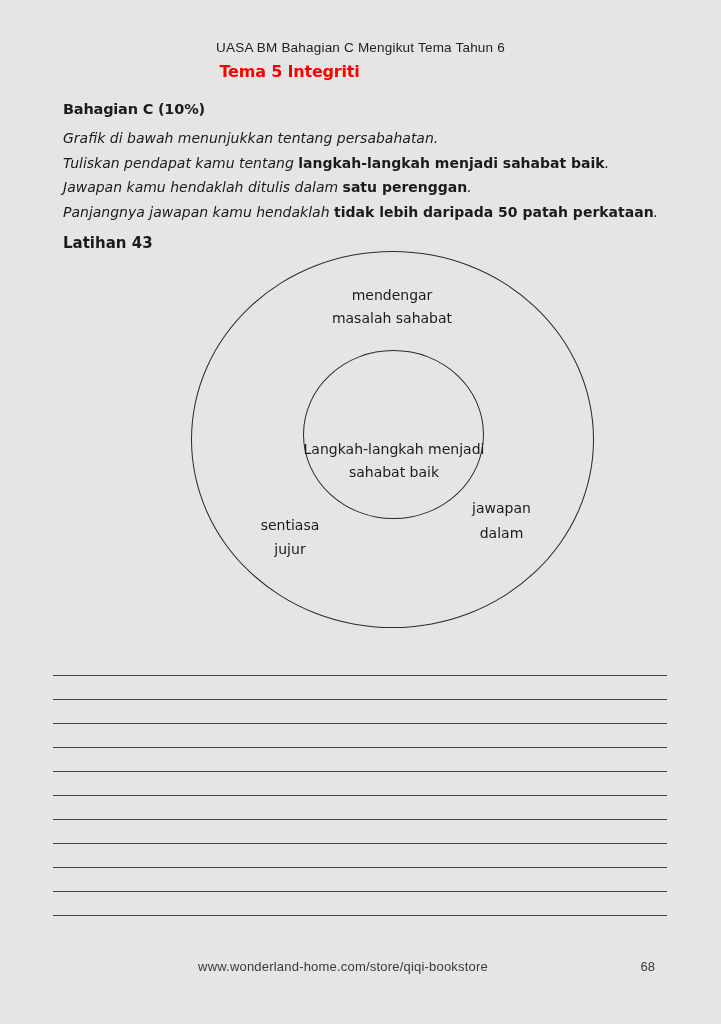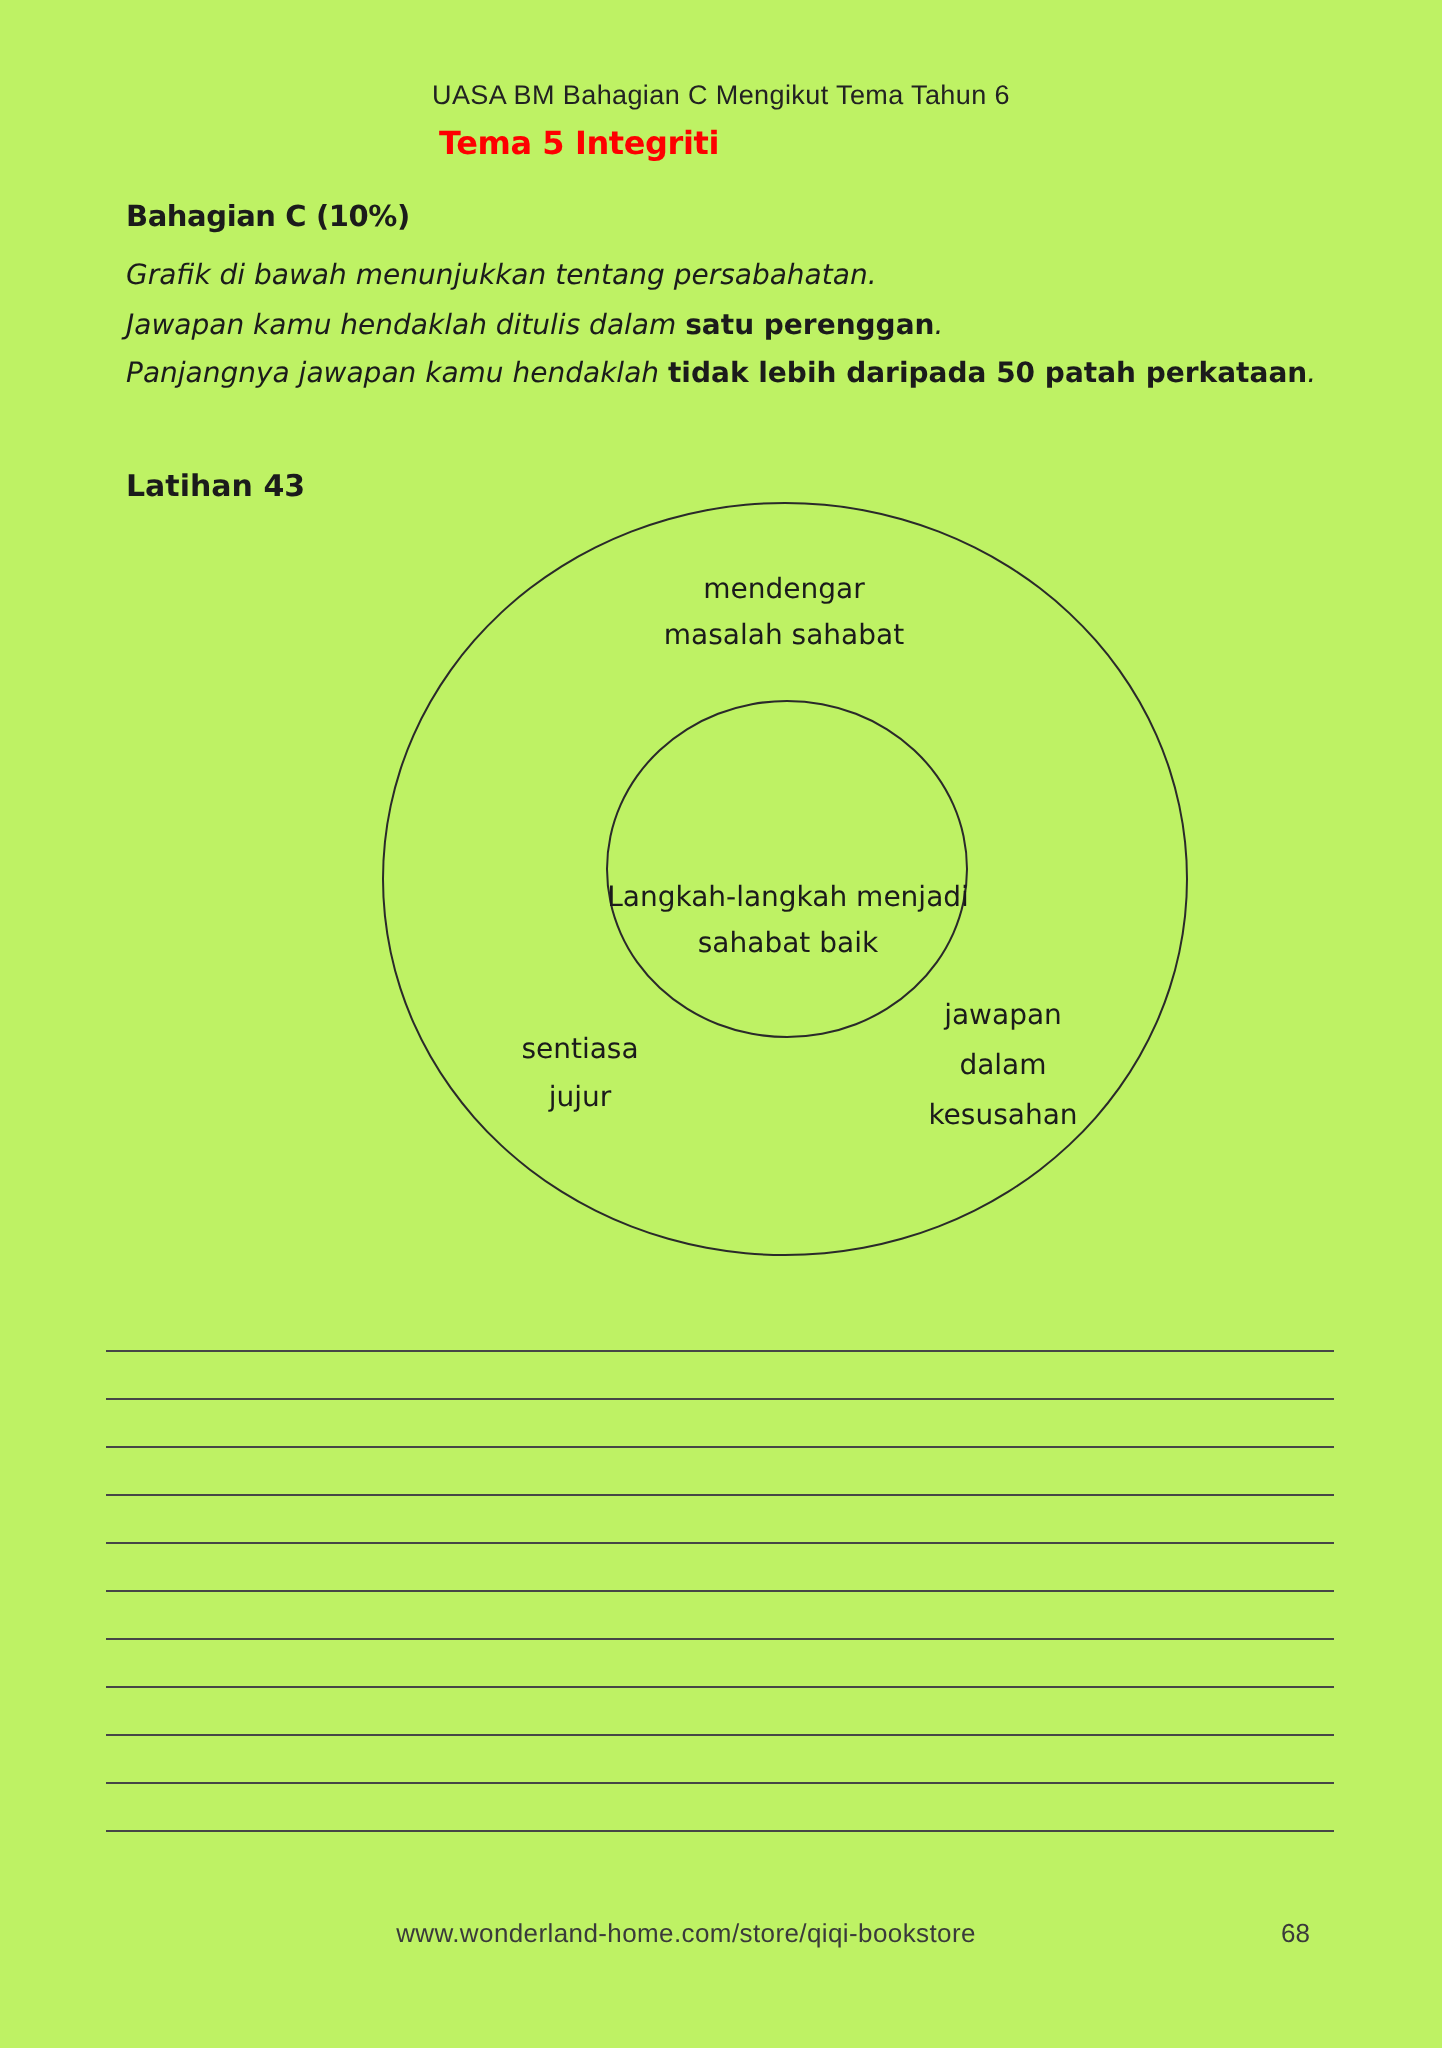--- a/index.html
+++ b/index.html
@@ -1,19 +1,19 @@
 <!DOCTYPE html>
 <html><head>
 <meta charset="utf-8">
 <style>
   * { margin:0; padding:0; box-sizing:border-box; }
   html,body { background:#ffffff; }
   body { font-family:"DejaVu Sans", sans-serif; color:#1b1b1b; }
   .page {
-    position:relative; width:721px; height:1024px; background:#bef264;
+    position:relative; width:721px; height:1024px; background:#e5e5e5;
     overflow:hidden;
   }
   .header-small {
     position:absolute; top:40px; left:0; width:721px; text-align:center;
     font-family:"Liberation Sans", sans-serif; font-size:13.5px; color:#222222;
     letter-spacing:0.2px;
   }
   .title {
     position:absolute; top:62px; left:0; width:579px; text-align:center;
     font-size:16px; font-weight:bold; color:#fe0000; letter-spacing:-0.2px;
@@ -64,20 +64,21 @@
 <div class="page">
 
   <div class="header-small">UASA BM Bahagian C Mengikut Tema Tahun 6</div>
 
   <div class="title" style="color: rgb(254, 0, 0);">Tema 5 Integriti</div>
 
   <div class="section-heading">Bahagian C (10%)</div>
 
   <div class="instructions">
     <div class="instruction-line"><span class="pre">Grafik di bawah menunjukkan tentang persabahatan.</span><span class="emph"></span><span class="suf"></span></div>
+    <div class="instruction-line"><span class="pre">Tuliskan pendapat kamu tentang </span><span class="emph">langkah-langkah menjadi sahabat baik</span><span class="suf">.</span></div>
     <div class="instruction-line"><span class="pre">Jawapan kamu hendaklah ditulis dalam </span><span class="emph">satu perenggan</span><span class="suf">.</span></div>
     <div class="instruction-line"><span class="pre">Panjangnya jawapan kamu hendaklah </span><span class="emph">tidak lebih daripada 50 patah perkataan</span><span class="suf">.</span></div>
   </div>
 
   <div class="exercise-label">Latihan 43</div>
 
   <div class="diagram">
     <div class="outer-circle"></div>
     <div class="inner-circle"></div>
 
@@ -92,21 +93,20 @@
     </div>
 
     <div class="diag-label diag-left">
       <div>sentiasa</div>
       <div>jujur</div>
     </div>
 
     <div class="diag-label diag-right">
       <div>jawapan</div>
       <div>dalam</div>
-      <div>kesusahan</div>
     </div>
   </div>
 
   <div class="answer-area">
       <div class="answer-line"></div>
       <div class="answer-line"></div>
       <div class="answer-line"></div>
       <div class="answer-line"></div>
       <div class="answer-line"></div>
       <div class="answer-line"></div>

